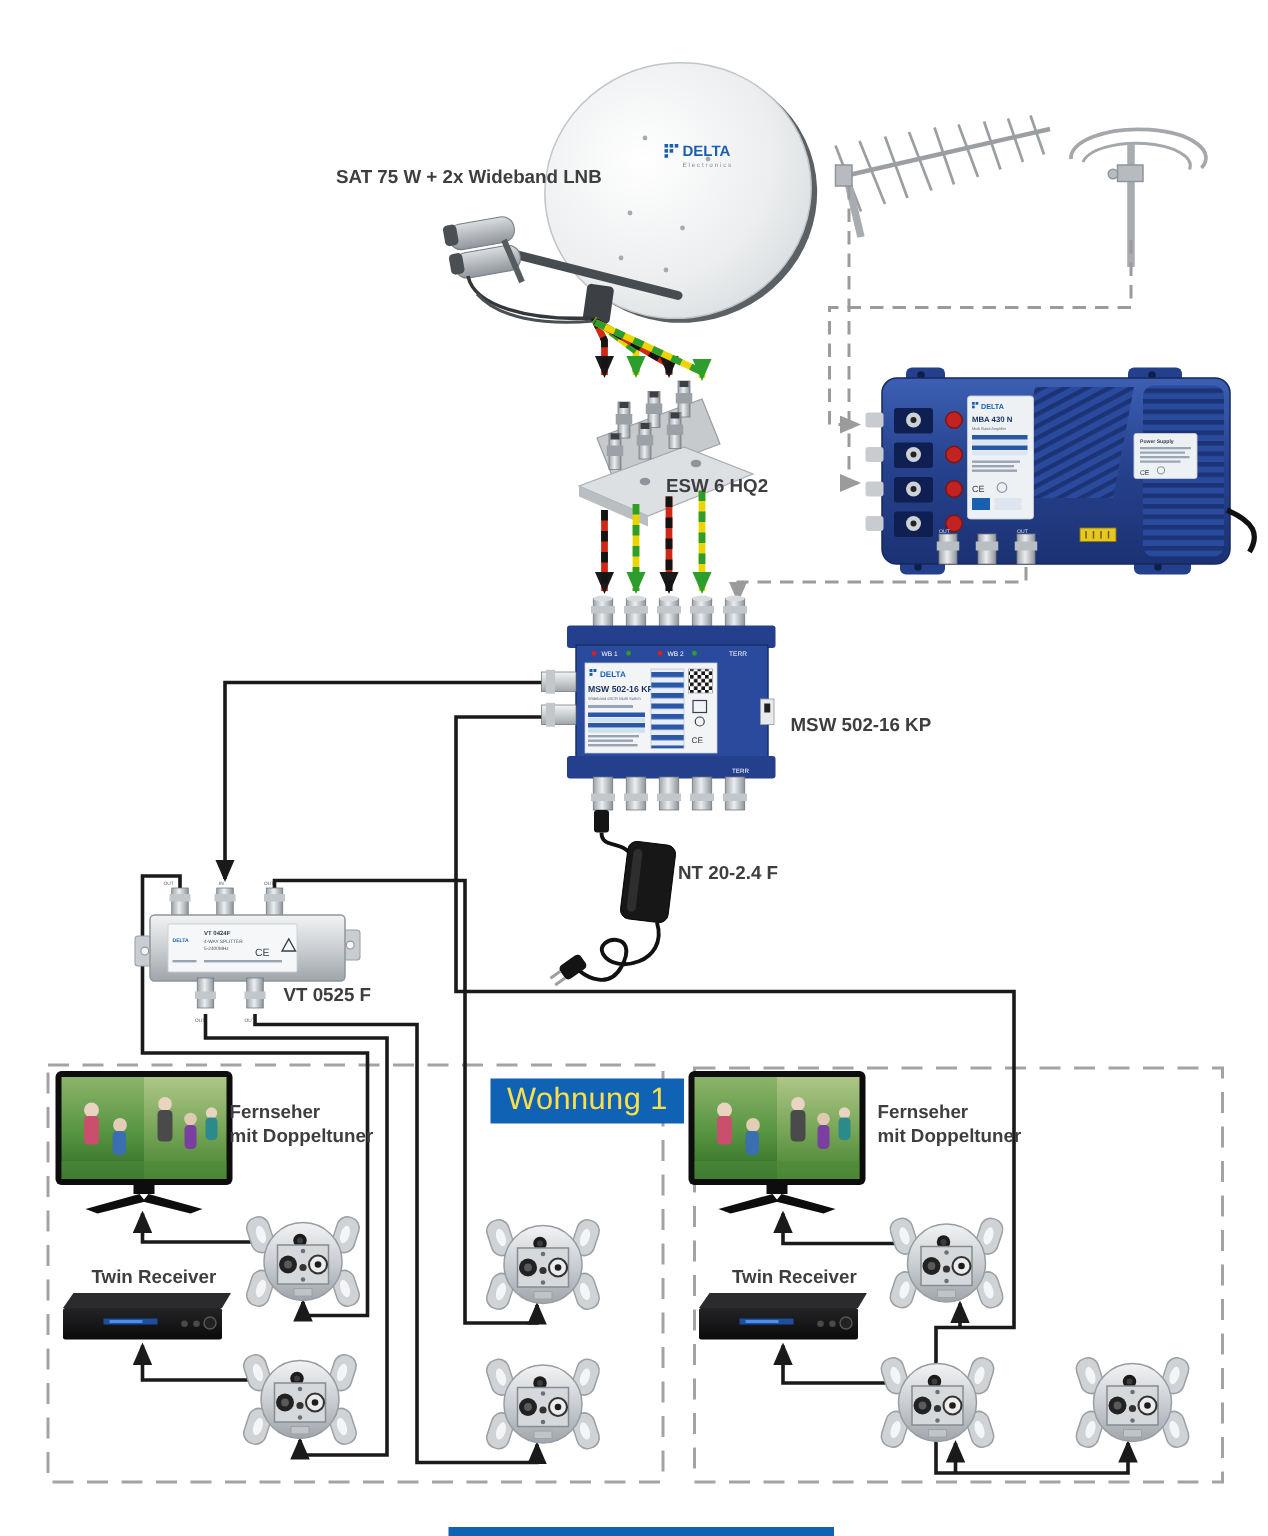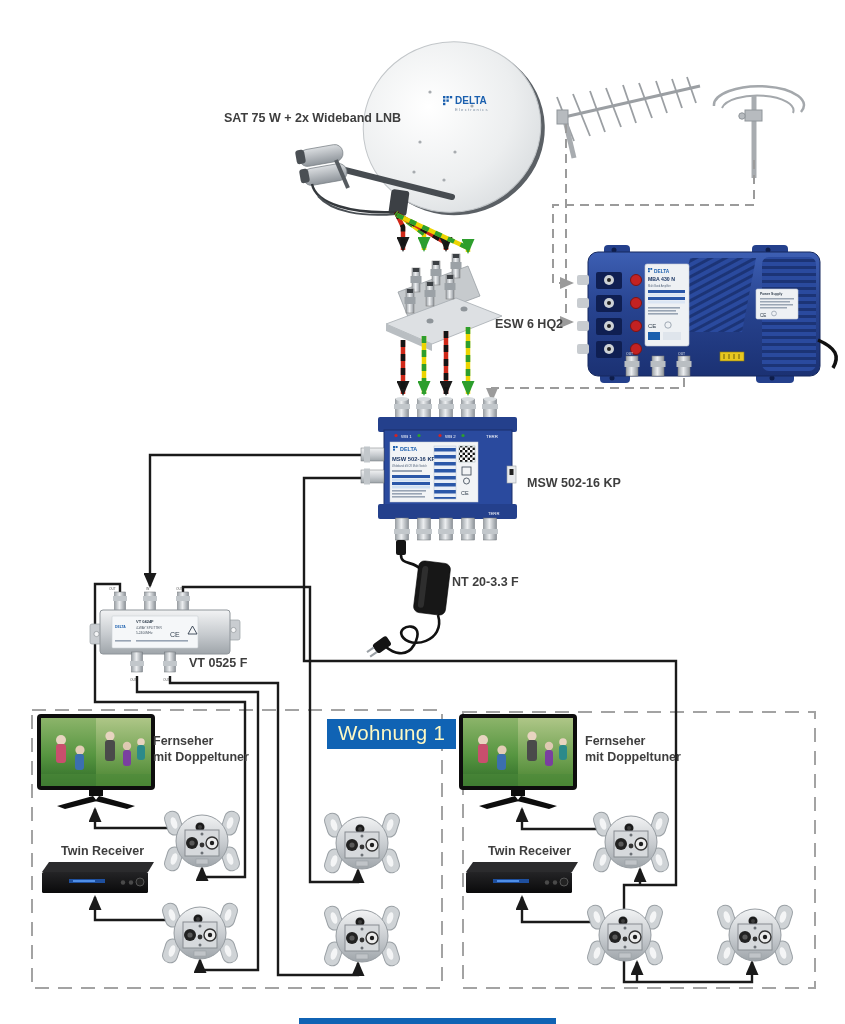--- a/index.html
+++ b/index.html
@@ -1,20 +1,20 @@
 <!DOCTYPE html>
 <html><head>
 <meta charset="utf-8">
 <style>
   html,body{margin:0;padding:0;background:#fff;}
   #canvas{position:relative;width:845px;height:1024px;background:#fff;overflow:hidden;
           font-family:"Liberation Sans",sans-serif;}
   #diagram-svg{position:absolute;left:0;top:0;}
   .lbl{position:absolute;font-size:12.5px;font-weight:700;color:#3e3e3e;white-space:nowrap;line-height:16px;}
-  .badge{position:absolute;background:#1063b4;color:#fef9c3;font-size:20.5px;font-weight:400;
+  .badge{position:absolute;background:#1063b4;color:#fde047;font-size:20.5px;font-weight:400;
          padding:2px 11px 4px 11px;letter-spacing:.3px;white-space:nowrap;}
   .bottom-bar{position:absolute;left:299px;top:1018px;width:257px;height:6px;background:#1063b4;}
 </style>
 </head>
 <body>
 
 <div id="canvas">
 
 <svg id="diagram-svg" width="845" height="1024" viewBox="0 0 845 1024">
 <defs>
@@ -556,23 +556,23 @@
 <use href="#outlet-sym" transform="translate(362,936)"></use>
 
 <use href="#tv-sym" transform="translate(459,714)"></use>
 <use href="#recv-sym" transform="translate(466,862)"></use>
 <use href="#outlet-sym" transform="translate(631,842)"></use>
 <use href="#outlet-sym" transform="translate(625,935)"></use>
 <use href="#outlet-sym" transform="translate(755,935)"></use>
 </svg>
 
 <div class="lbl" style="left:224px;top:110px">SAT 75 W + 2x Wideband LNB</div>
-<div class="lbl" style="left:495px;top:316px">ESW 6 HQ2</div>
+<div class="lbl" style="left:444px;top:316px">ESW 6 HQ2</div>
 <div class="lbl" style="left:527px;top:475px">MSW 502-16 KP</div>
-<div class="lbl" style="left:452px;top:574px">NT 20-3.3 F</div>
+<div class="lbl" style="left:452px;top:574px">NT 20-2.4 F</div>
 <div class="lbl" style="left:189px;top:655px">VT 0525 F</div>
 
 <div class="lbl" style="left:153px;top:733px">
   <span style="display:block">Fernseher</span>
   <span style="display:block">mit Doppeltuner</span>
 </div>
 <div class="lbl" style="left:61px;top:843px">Twin Receiver</div>
 
 <div class="lbl" style="left:585px;top:733px">
   <span style="display:block">Fernseher</span>

